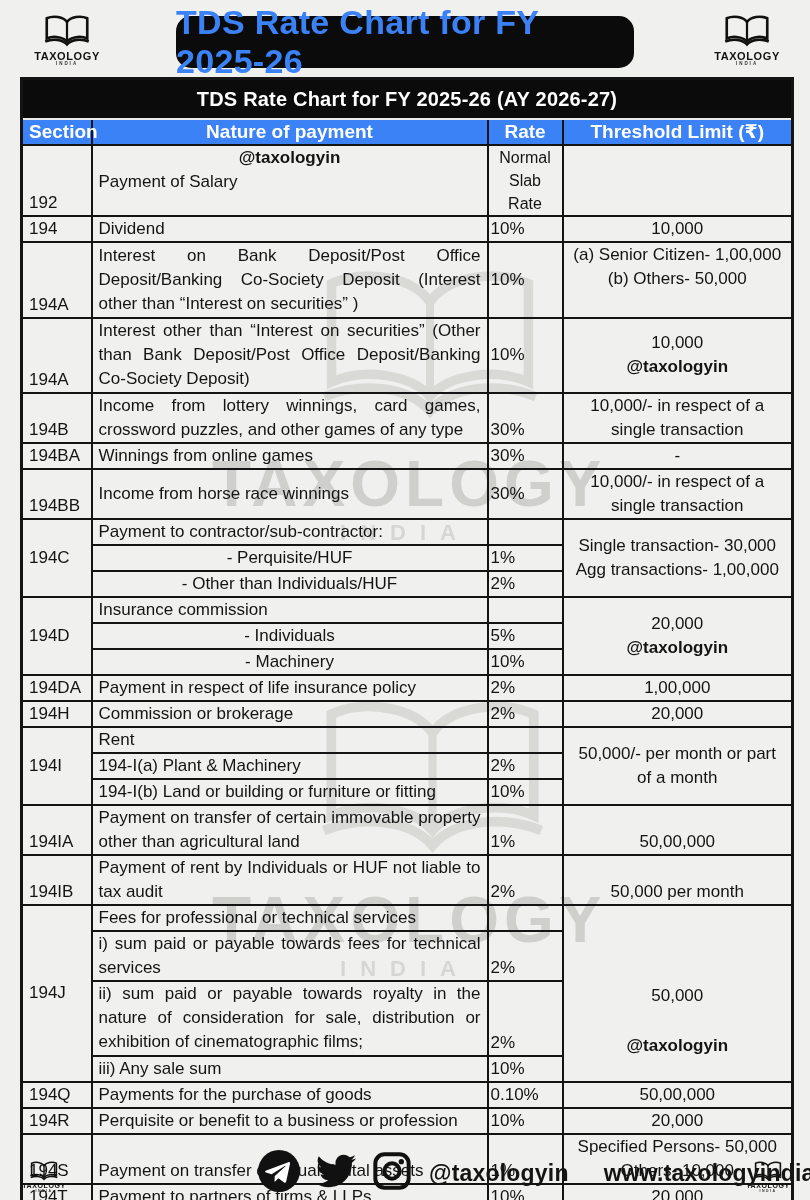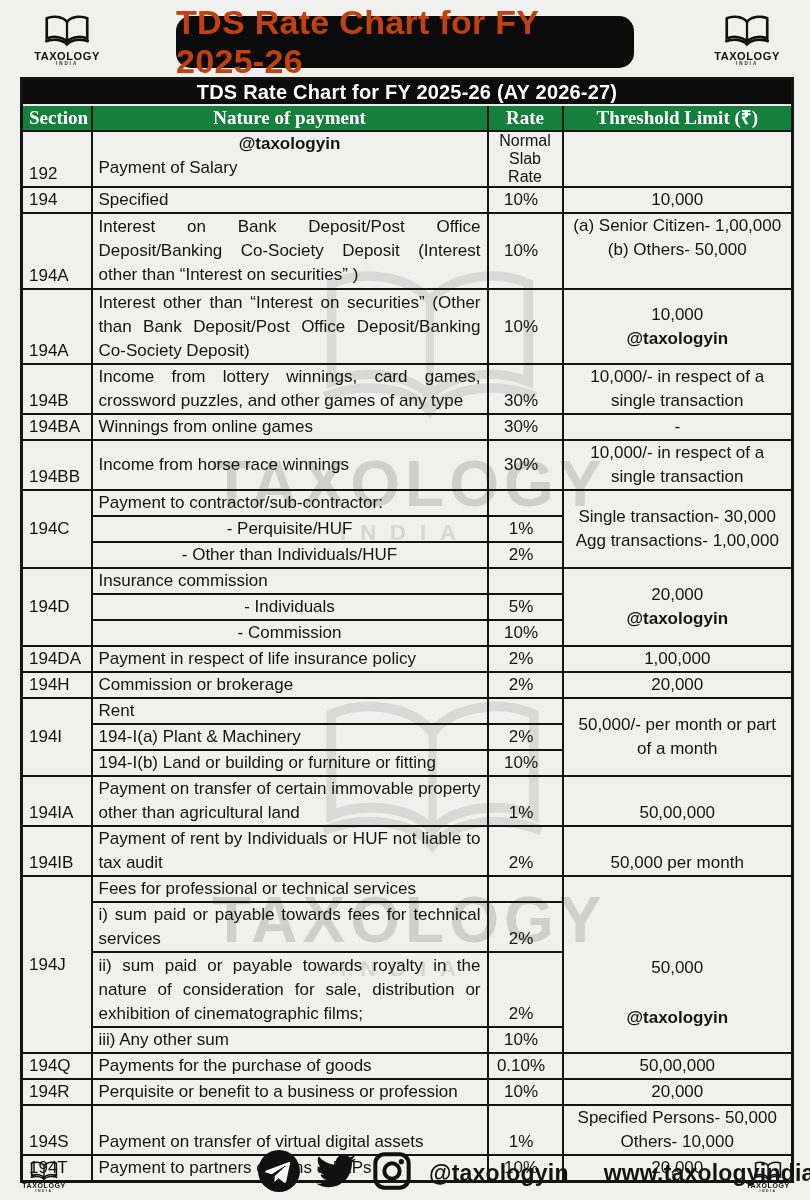--- a/index.html
+++ b/index.html
@@ -20,52 +20,52 @@
   .logo.tr{right:20px;top:13px;width:86px}
   .logo.tl .nm,.logo.tr .nm{font-size:11px;margin-top:1px}
   .logo.tl .sb,.logo.tr .sb{font-size:4.5px;letter-spacing:2px}
   .logo.bl{left:14px;bottom:6px;width:60px}
   .logo.br{right:12px;bottom:6px;width:60px}
   .logo.bl .nm,.logo.br .nm{font-size:7px}
   .logo.bl .sb,.logo.br .sb{font-size:3.5px;letter-spacing:1.5px}
   
   .title-pill{
     position:absolute;left:176px;top:16px;width:458px;height:52px;
-    background:#0b0b0b;border-radius:15px;color:#c2410c;z-index:2;
+    background:#0b0b0b;border-radius:15px;color:#3b82f6;z-index:2;
     display:flex;align-items:center;justify-content:center;
     font-size:34px;font-weight:bold;letter-spacing:.3px;
   }
   
   .wm{position:absolute;z-index:0;color:#cfcfcb;text-align:center;user-select:none}
   .wm .big{font-size:64px;font-weight:bold;letter-spacing:5px;line-height:1}
   .wm .small{font-size:22px;font-weight:bold;letter-spacing:14px;margin-top:4px;color:#d6d6d2}
   .wm-book{position:absolute;z-index:0;opacity:.75}
   
   table{
     position:absolute;left:20px;top:77px;width:771px;z-index:1;
     border-collapse:collapse;table-layout:fixed;
     font-size:17px;line-height:24px;border:3px solid #141414;
     background:transparent;
   }
   td{border:2px solid #141414;padding:0 6px;vertical-align:middle;background:transparent}
   tr.tt td{
     background:#0b0b0b;color:#fff;font-weight:bold;text-align:center;
-    font-size:20px;height:26px;border-bottom:2px solid #e9e9e7;letter-spacing:.2px;
+    font-size:20px;height:40px;border-bottom:2px solid #e9e9e7;letter-spacing:.2px;
   }
   tr.hd td{
-    background:#15803d;color:#fff;font-weight:bold;text-align:center;
-    font-size:19px;height:26px;font-family:Liberation Serif, serif;
+    background:#3b82f6;color:#fff;font-weight:bold;text-align:center;
+    font-size:19px;height:26px;
   }
   tr.hd td+td{border-left:2px solid #d946ef}
   .h25{height:25px}.h48{height:48px}.h50{height:50px}.h75{height:75px}.h76{height:76px}
   .vb{vertical-align:bottom}.vm{vertical-align:middle}.vt{vertical-align:top}
   .ctr{text-align:center}.rt{text-align:center}.b{font-weight:bold}
   .jst{text-align:justify;text-align-last:left}
-  td.rate{text-align:center;padding-right:10px;padding-left:2px}
-  td.rate.cc{text-align:center;padding:0 2px;font-size:16px;line-height:18px}
+  td.rate{text-align:left;padding-right:10px;padding-left:2px}
+  td.rate.cc{text-align:center;padding:0 2px;font-size:16px;line-height:23px}
   td.thr{padding:0 7px}
   .gap26{margin-top:26px}
   .push40{margin-top:56px}
   
   .footer{
     position:absolute;left:258px;top:1150px;height:46px;z-index:2;
     display:flex;align-items:center;gap:13px;
   }
   .sicon{display:block}
   .f-handle{font-size:23px;font-weight:bold;letter-spacing:.2px;margin-left:4px}
@@ -167,21 +167,21 @@
     <td class="vt">
       <div class="ctr b">@taxologyin</div>
       <div>Payment of Salary</div>
     </td>
     <td class="rate cc vm">Normal Slab Rate</td>
     <td class="thr"></td>
   </tr>
 
   <tr class="h25">
     <td>194</td>
-    <td>Specified</td>
+    <td>Dividend</td>
     <td class="rate">10%</td>
     <td class="thr rt">10,000</td>
   </tr>
 
   <tr class="h76">
     <td class="vb">194A</td>
     <td class="jst vm">Interest on Bank Deposit/Post Office Deposit/Banking Co-Society Deposit (Interest other than “Interest on securities” )</td>
     <td class="rate vm">10%</td>
     <td class="thr vt ctr">
       <div>(a) Senior Citizen- 1,00,000</div>
@@ -245,21 +245,21 @@
     <td rowspan="3" class="thr vm">
       <div class="rt">20,000</div>
       <div class="ctr b">@taxologyin</div>
     </td>
   </tr>
   <tr class="h25">
     <td class="ctr">- Individuals</td>
     <td class="rate">5%</td>
   </tr>
   <tr class="h25">
-    <td class="ctr">- Commission</td>
+    <td class="ctr">- Machinery</td>
     <td class="rate">10%</td>
   </tr>
 
   <tr class="h25">
     <td>194DA</td>
     <td>Payment in respect of life insurance policy</td>
     <td class="rate">2%</td>
     <td class="thr rt">1,00,000</td>
   </tr>
 
@@ -310,21 +310,21 @@
   </tr>
   <tr class="h50">
     <td class="jst vm">i)  sum paid or payable towards fees for technical services</td>
     <td class="rate vb">2%</td>
   </tr>
   <tr class="h75">
     <td class="jst vm">ii)  sum paid or payable towards royalty in the nature of consideration for sale, distribution or exhibition of cinematographic films;</td>
     <td class="rate vb">2%</td>
   </tr>
   <tr class="h25">
-    <td>iii)  Any other sum</td>
+    <td>iii)  Any sale sum</td>
     <td class="rate">10%</td>
   </tr>
 
   <tr class="h25">
     <td>194Q</td>
     <td>Payments for the purchase of goods</td>
     <td class="rate">0.10%</td>
     <td class="thr rt">50,00,000</td>
   </tr>
 

